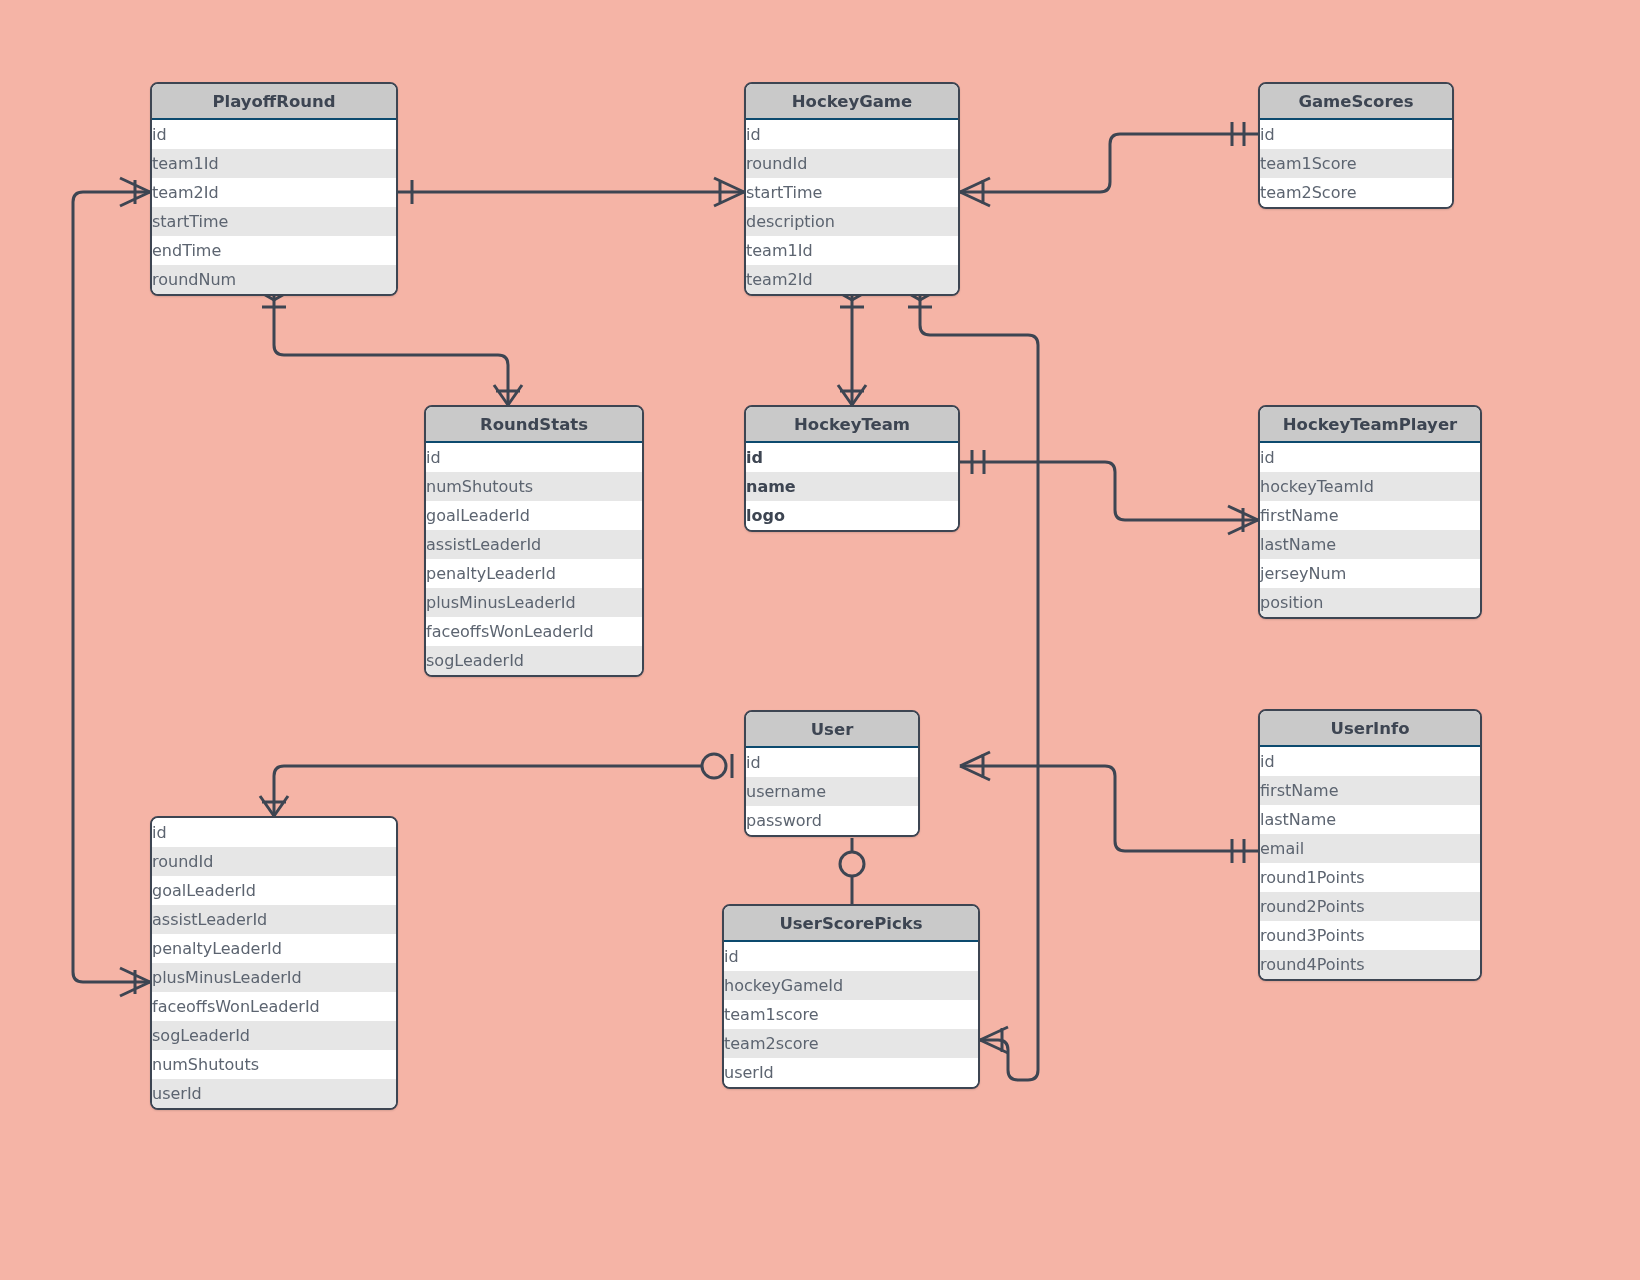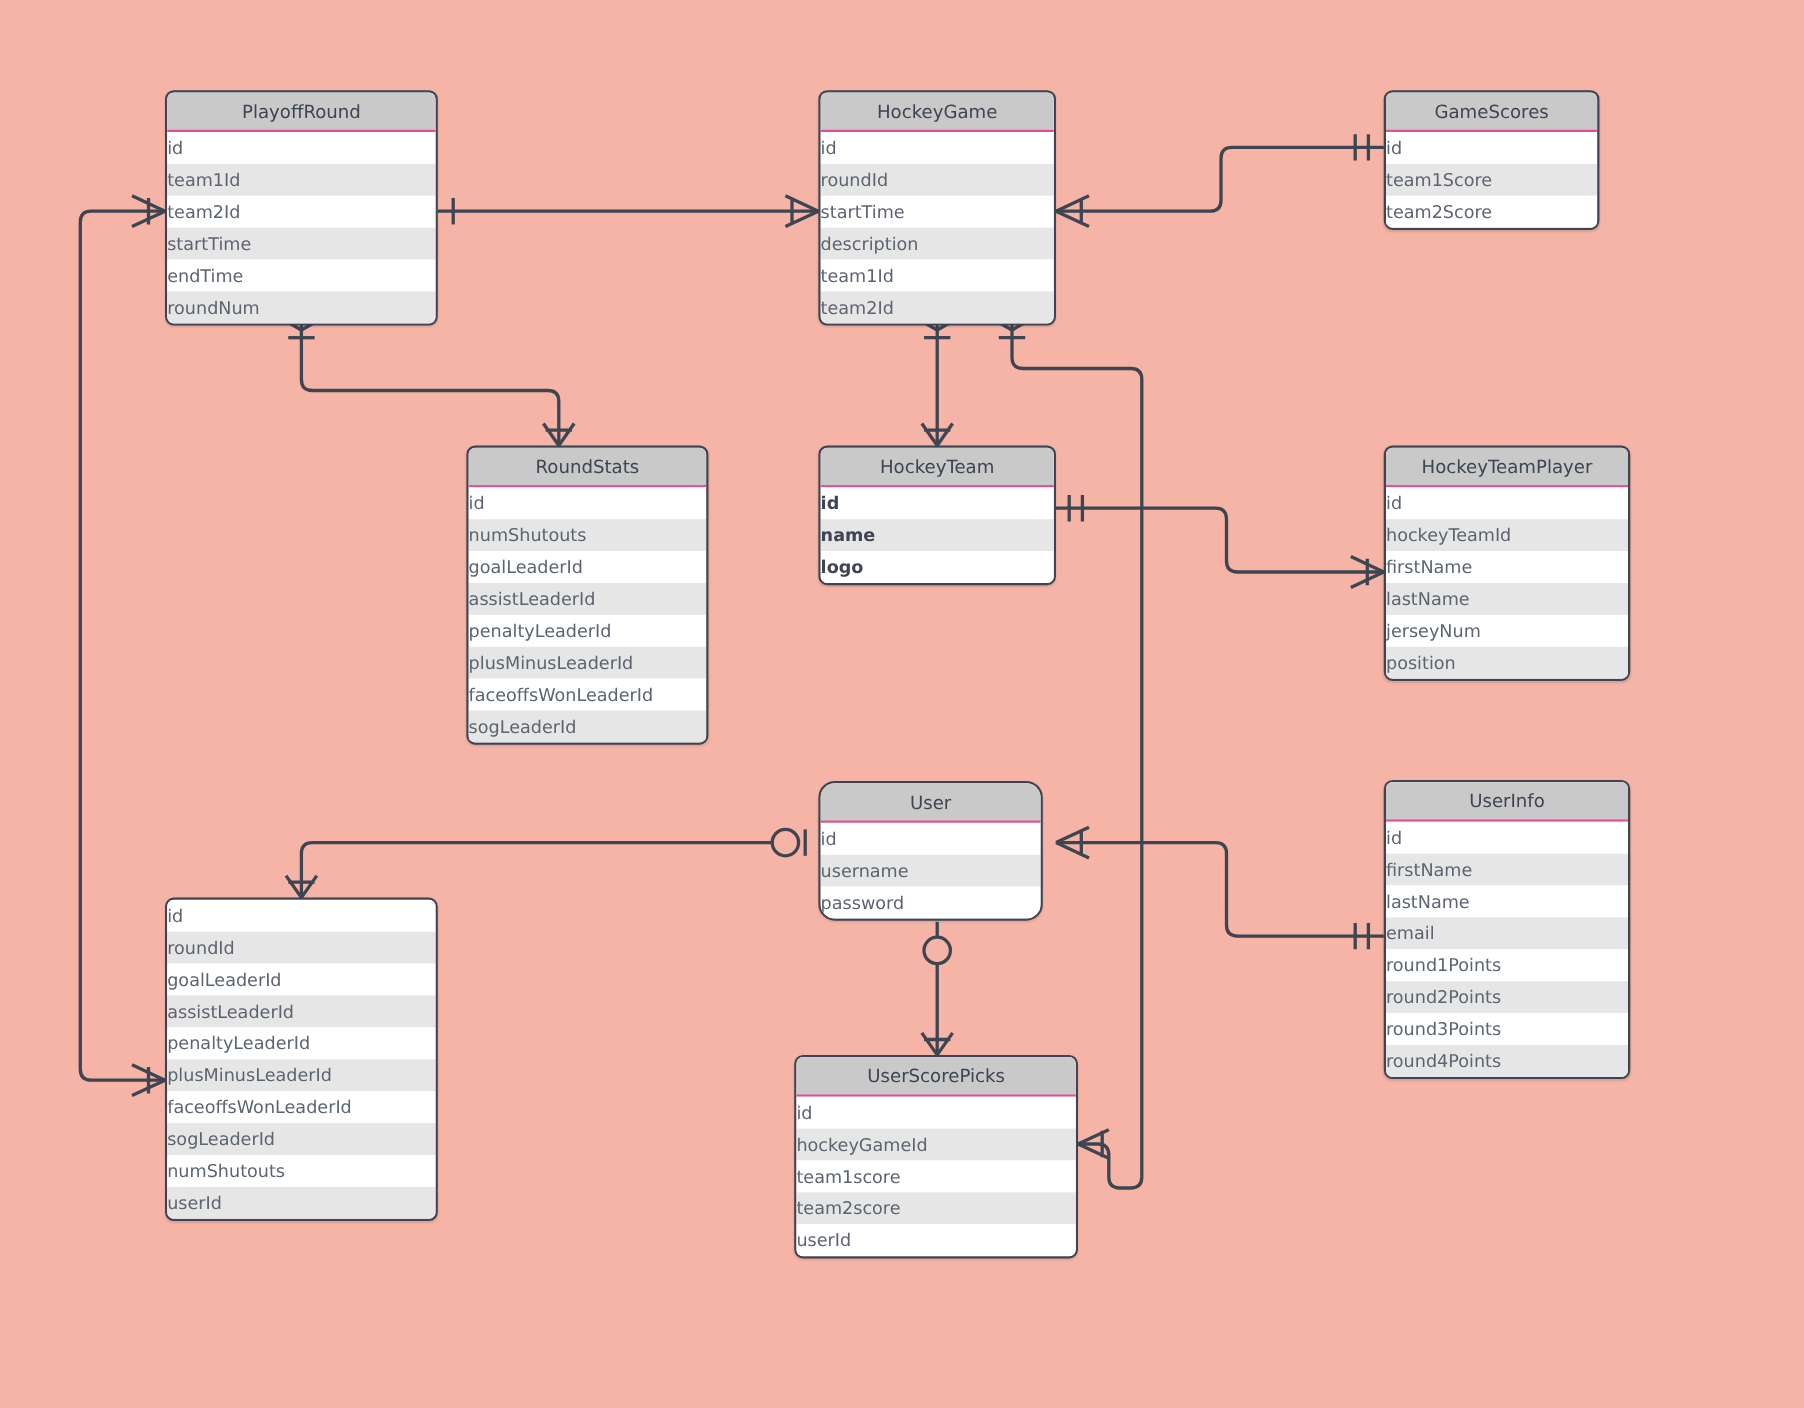--- a/index.html
+++ b/index.html
@@ -31,25 +31,25 @@
     border-radius: 8px;
     box-sizing: border-box;
     background: #ffffff;
     overflow: hidden;
     box-shadow: 0 1px 2px rgba(0,0,0,0.12);
   }
   .entity-title {
     height: 36px;
     line-height: 36px;
     text-align: center;
-    font-weight: normal;
+    font-weight: bold;
     font-size: 16.5px;
     color: #3d4552;
     background: #c9c9c9;
-    border-bottom: 2px solid #ec4899;
+    border-bottom: 2px solid #0c4a6e;
     box-sizing: border-box;
   }
   .attr {
     height: 29px;
     line-height: 29px;
     font-size: 16px;
     color: #5c6470;
     background: #ffffff;
     box-sizing: border-box;
     white-space: nowrap;
@@ -183,21 +183,21 @@
     </div>
     <div class="entity" style="left: 1258px; top: 405px; width: 224px;">
       <div class="entity-title">HockeyTeamPlayer</div>
       <div class="attr">id</div>
       <div class="attr odd">hockeyTeamId</div>
       <div class="attr">firstName</div>
       <div class="attr odd">lastName</div>
       <div class="attr">jerseyNum</div>
       <div class="attr odd">position</div>
     </div>
-    <div class="entity" style="left: 744px; top: 710px; width: 204px; border-radius: 15px;">
+    <div class="entity" style="left: 744px; top: 710px; width: 176px;">
       <div class="entity-title">User</div>
       <div class="attr">id</div>
       <div class="attr odd">username</div>
       <div class="attr">password</div>
     </div>
     <div class="entity" style="left: 1258px; top: 709px; width: 224px;">
       <div class="entity-title">UserInfo</div>
       <div class="attr">id</div>
       <div class="attr odd">firstName</div>
       <div class="attr">lastName</div>
@@ -212,21 +212,21 @@
       <div class="attr odd">roundId</div>
       <div class="attr">goalLeaderId</div>
       <div class="attr odd">assistLeaderId</div>
       <div class="attr">penaltyLeaderId</div>
       <div class="attr odd">plusMinusLeaderId</div>
       <div class="attr">faceoffsWonLeaderId</div>
       <div class="attr odd">sogLeaderId</div>
       <div class="attr">numShutouts</div>
       <div class="attr odd">userId</div>
     </div>
-    <div class="entity" style="left: 722px; top: 959px; width: 258px;">
+    <div class="entity" style="left: 722px; top: 904px; width: 258px;">
       <div class="entity-title">UserScorePicks</div>
       <div class="attr">id</div>
       <div class="attr odd">hockeyGameId</div>
       <div class="attr">team1score</div>
       <div class="attr odd">team2score</div>
       <div class="attr">userId</div>
     </div>
   </div>
 
 </body></html>

